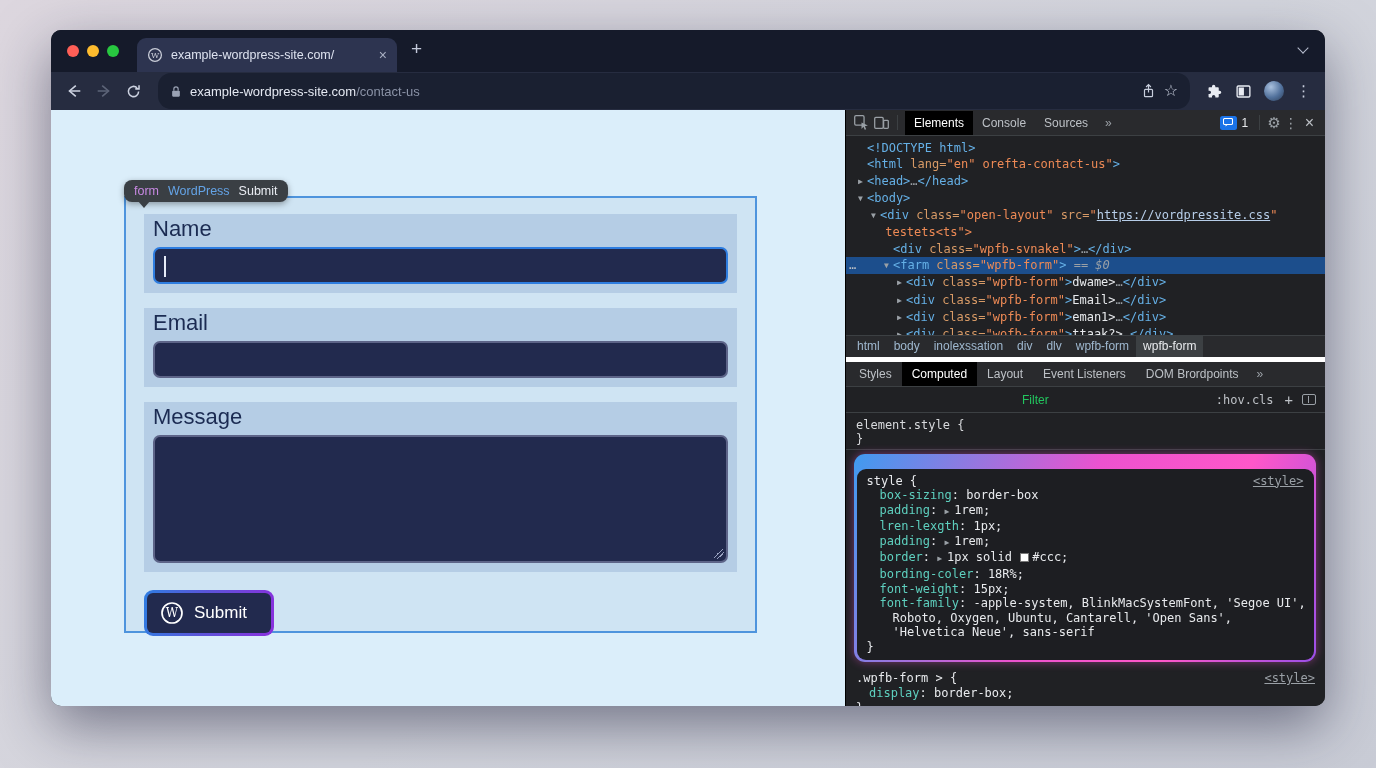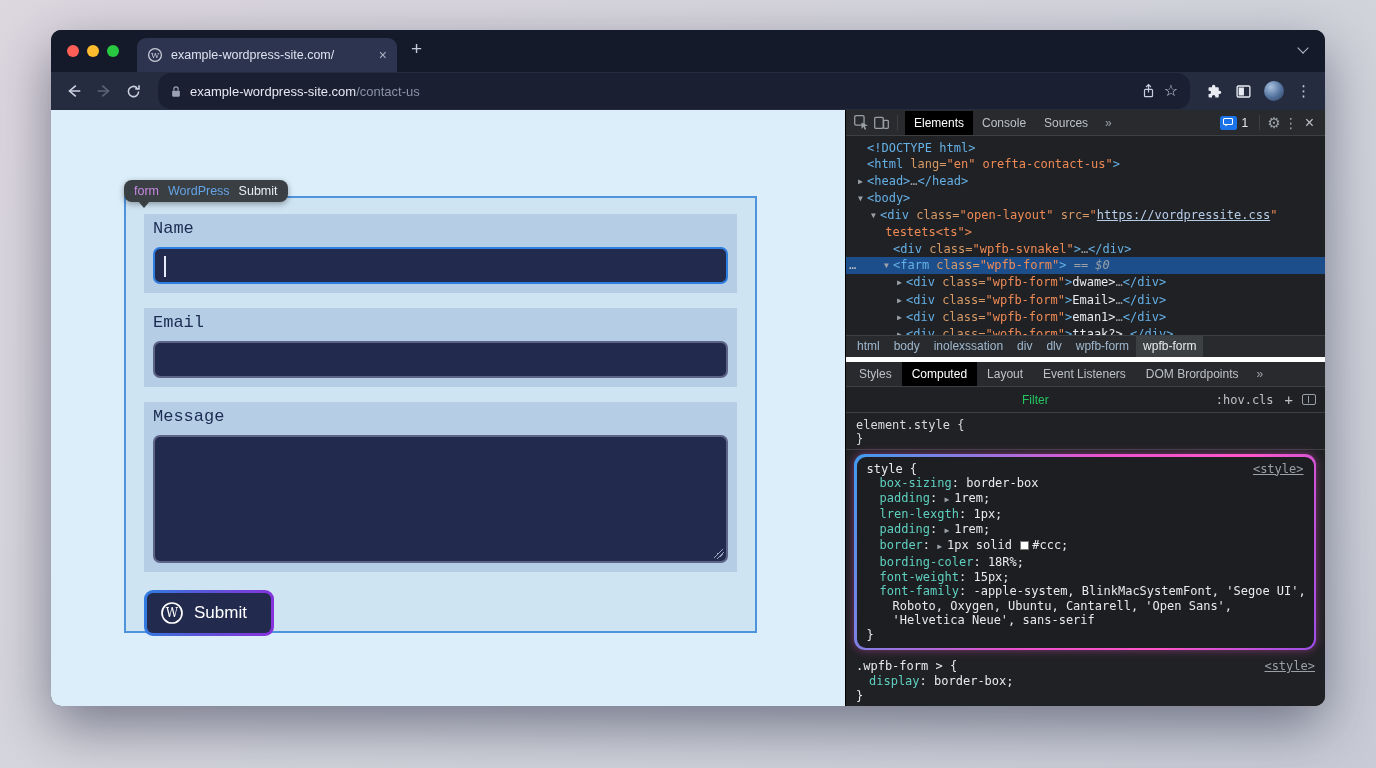--- a/index.html
+++ b/index.html
@@ -56,21 +56,21 @@
     display:flex; gap:9px; font-size:12.5px; box-shadow:0 2px 6px rgba(0,0,0,.35);
   }
   .chip:after { content:""; position:absolute; left:14px; bottom:-6px;
     border:6px solid transparent; border-top:7px solid #3a3f44; border-bottom:0; }
   .chip-tag{color:#c788e2}.chip-brand{color:#64a3e6}.chip-label{color:#e9ecf2}
   .formbox {
     position:absolute; left:73px; top:86px; width:633px; height:437px;
     border:2px solid #4e94dd; background:#cfe4f3; padding:16px 18px 0;
   }
   .group { background:#b5cde5; padding:3px 9px 9px; margin-bottom:15px; }
-  .flabel { color:#1b2b52; font-size:17px; line-height:22px; margin:1px 0 7px;font-family:Liberation Mono, monospace; }
+  .flabel { color:#1b2b52; font-size:22px; line-height:22px; margin:1px 0 7px; }
   .finput { height:37px; background:#222a4e; border:2.5px solid #5d6488; border-radius:7px; position:relative; }
   .finput.focused { border-color:#2e7de0; }
   .caret { position:absolute; left:9px; top:7px; width:1.5px; height:21px; background:#e6ebf8; }
   .ftext { height:128px; background:#222a4e; border:2.5px solid #5d6488; border-radius:7px; position:relative; }
   .rsz { position:absolute; right:2px; bottom:2px; width:10px; height:10px;
     background:linear-gradient(135deg,transparent 40%,#99a2c0 40%,#99a2c0 48%,transparent 48%,transparent 62%,#99a2c0 62%,#99a2c0 70%,transparent 70%); }
   .submitwrap { display:inline-flex; padding:3px; border-radius:9px; margin-top:3px;
     background:linear-gradient(100deg,#2f7de1,#5a55d8 45%,#8a30dd); }
   .submitbtn { background:#222a4e; border-radius:6px; display:flex; align-items:center; gap:10px;
     padding:8px 24px 8px 13px; color:#fff; font-size:17px; }
@@ -118,21 +118,21 @@
   .f-item { color:#bdc1c6; margin-left:0; }
   .f-plus { color:#bdc1c6; margin-left:11px; font-size:14px; }
   .f-box { width:14px; height:11px; border:1px solid #9aa0a6; border-radius:2px; margin-left:9px; position:relative; }
   .f-box:after{content:"";position:absolute;right:2px;top:1px;bottom:1px;width:4px;border-left:1px solid #9aa0a6;}
   
   .elstyle { padding:5px 10px 3px; font-size:12px; line-height:14px; color:#d7d9dc; border-bottom:1px solid #3c4043; }
   .annot { margin:4px 9px 3px 8px; border-radius:11px; padding:2.5px;
     background:linear-gradient(115deg,#3f9bf0,#ec52cf 45%,#ff57c9 72%,#9b4fe8);
     box-shadow:0 0 10px rgba(236,82,207,.45); }
   .annot-in { background:#1d1e22; border-radius:9px; padding:5px 10px 5px; position:relative;
-    font-size:12px; line-height:14.6px; }
+    font-size:12px; line-height:14.6px;margin-top:12px; }
   .rule-head { color:#e8eaed; }
   .rule-link { position:absolute; right:10px; top:5px; color:#9aa0a6; text-decoration:underline; }
   .cssline { padding-left:13px; white-space:nowrap; }
   .cssline.wrap { padding-left:26px; }
   .c-prop{color:#5ed0bf}.c-v2{color:#e8eaed}.c-plain2{color:#e8eaed}
   .c-arrowc{color:#9aa0a6;font-size:8px}
   .swatch { display:inline-block; width:9px; height:9px; background:#fff; border:1px solid #777;
     margin:0 3px 0 1px; vertical-align:-1px; }
   .rule-close { color:#e8eaed; }
   .wpfbrule { padding:6px 10px 5px; font-size:12px; line-height:15px; position:relative; border-bottom:1px solid #3c4043; }

